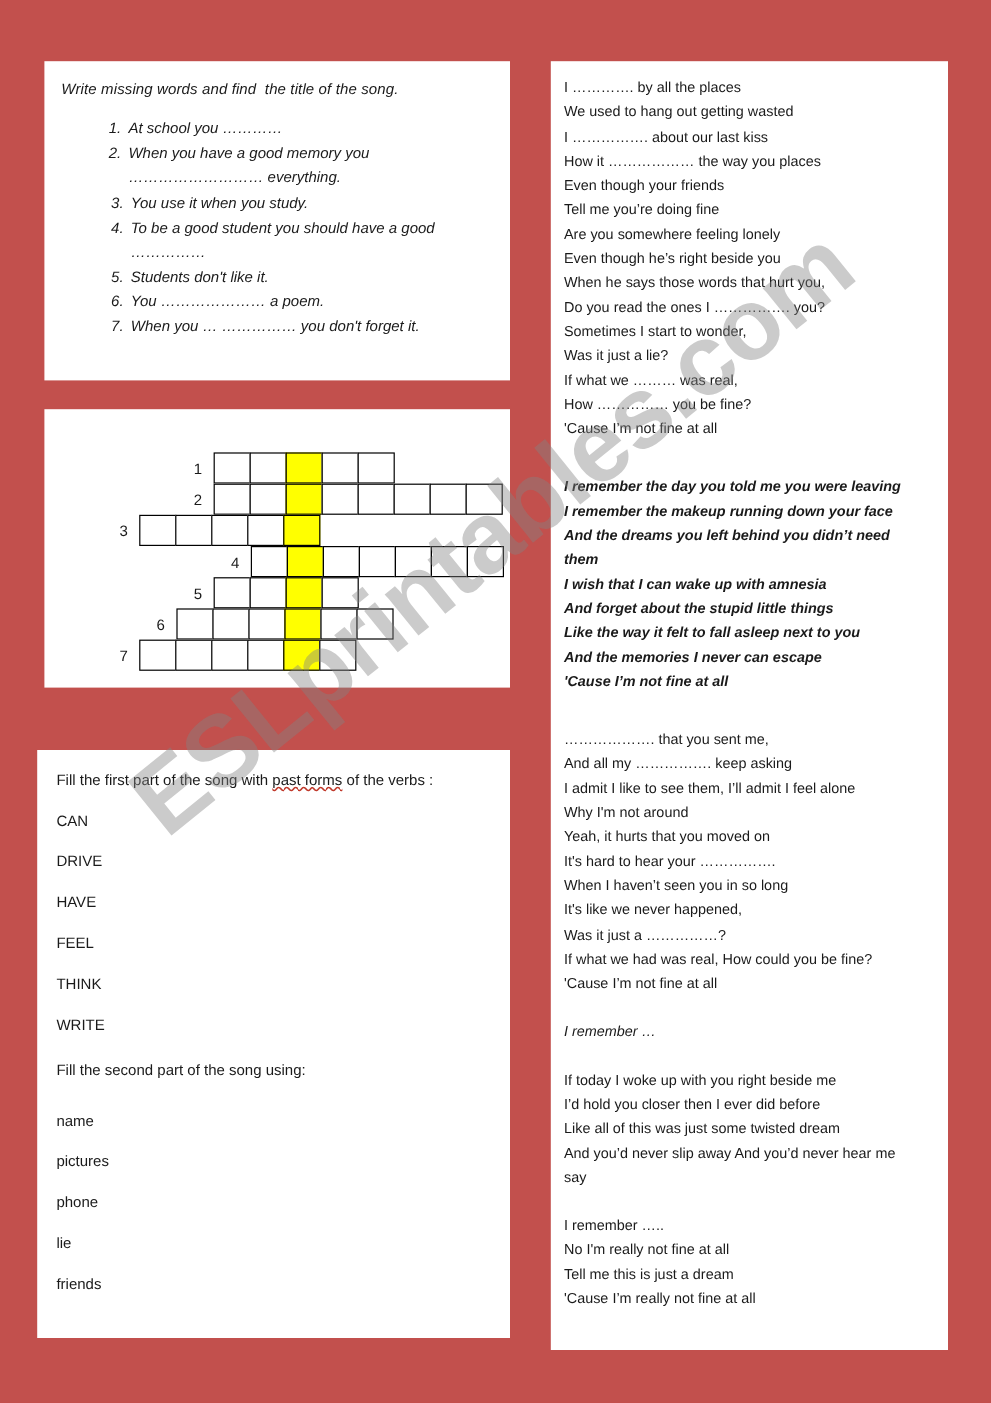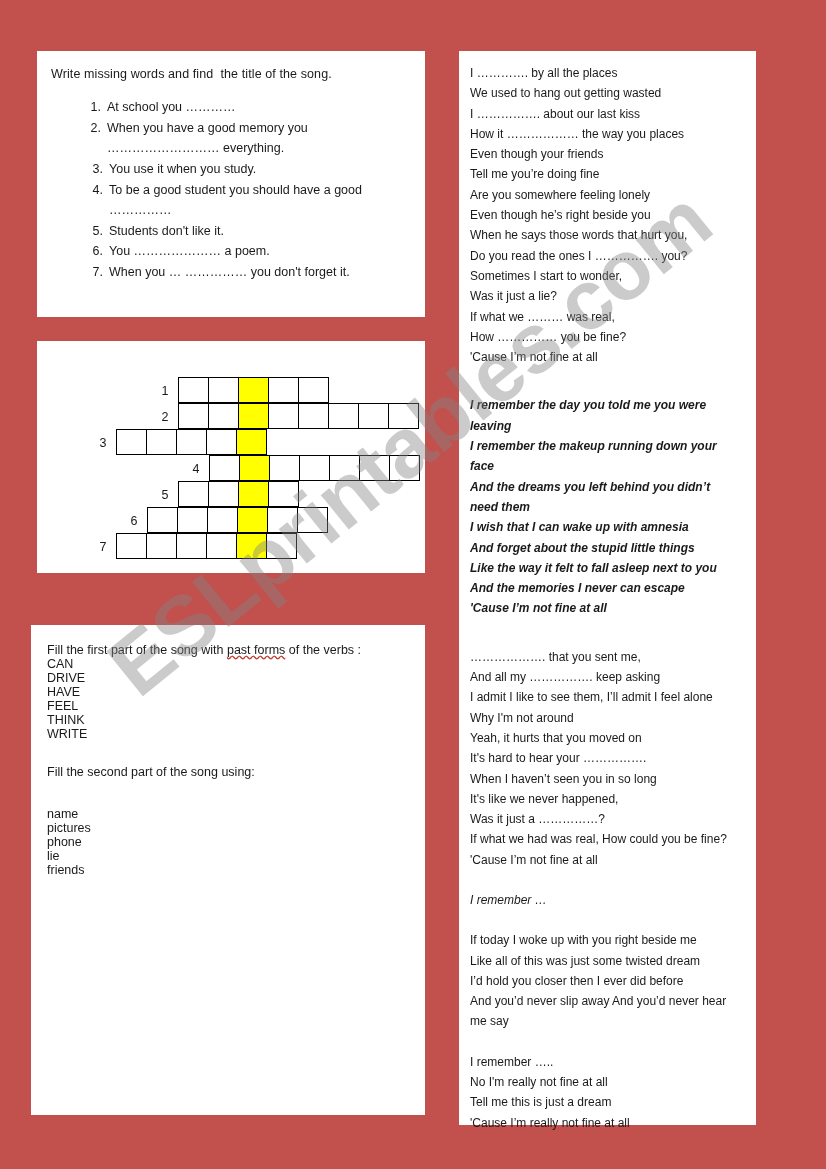--- a/index.html
+++ b/index.html
@@ -21,20 +21,21 @@
     box-sizing: border-box;
   }
 
   
   #clues-panel {
     left: 37px;
     top: 51px;
     width: 388px;
     height: 266px;
     padding: 16px 14px 10px 14px;
+    font-style: italic;
   }
   #clues-title {
     font-size: 12.5px;
     color: #1a1a1a;
     letter-spacing: 0.1px;
     white-space: pre;
   }
   #clues-list {
     margin: 16px 0 0 0;
     padding: 0;
@@ -111,29 +112,30 @@
     text-decoration-skip-ink: none;
   }
   .word-list {
     margin: 0;
     padding: 0;
     list-style: none;
   }
   .word-list li {
     font-size: 12.5px;
     color: #1a1a1a;
+    margin-top: 20px;
   }
   #verbs-instruction-2 { margin-top: 24px; }
   #nouns-list li:first-child { margin-top: 28px; }
 
   
   #lyrics-panel {
     left: 459px;
     top: 51px;
-    width: 297px;
+    width: 331px;
     height: 1074px;
     padding: 12px 23px 10px 11px;
   }
   .lyr {
     font-size: 12px;
     color: #1a1a1a;
     line-height: 20.3px;
     white-space: pre-wrap;
   }
   .lyr.chorus {
@@ -310,22 +312,22 @@
       <div class="lyr">It's hard to hear your …………….</div>
       <div class="lyr">When I haven’t seen you in so long</div>
       <div class="lyr">It's like we never happened,</div>
       <div class="lyr">Was it just a ……………?</div>
       <div class="lyr">If what we had was real, How could you be fine?</div>
       <div class="lyr">'Cause I’m not fine at all</div>
       <div class="spacer"></div>
       <div class="lyr ital">I remember …</div>
       <div class="spacer"></div>
       <div class="lyr">If today I woke up with you right beside me</div>
+      <div class="lyr">I’d hold you closer then I ever did before</div>
       <div class="lyr">Like all of this was just some twisted dream</div>
-      <div class="lyr">I’d hold you closer then I ever did before</div>
       <div class="lyr">And you’d never slip away And you’d never hear me say</div>
       <div class="spacer"></div>
       <div class="lyr">I remember …..</div>
       <div class="lyr">No I'm really not fine at all</div>
       <div class="lyr">Tell me this is just a dream</div>
       <div class="lyr">'Cause I’m really not fine at all</div>
     </div>
 </div>
 
 <div id="watermark">

